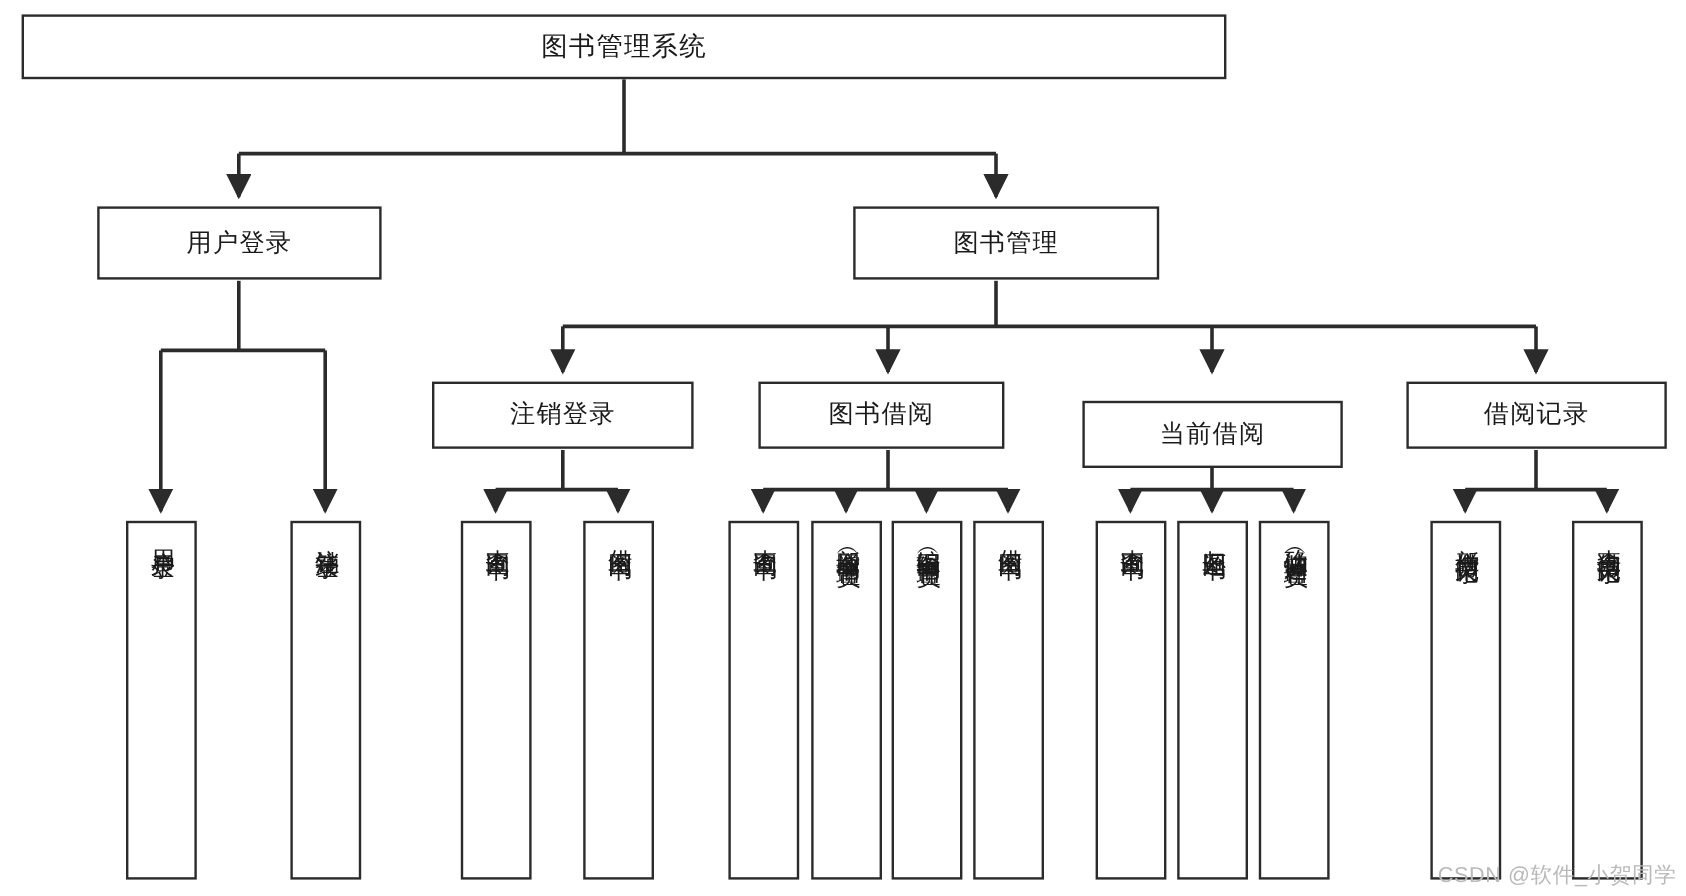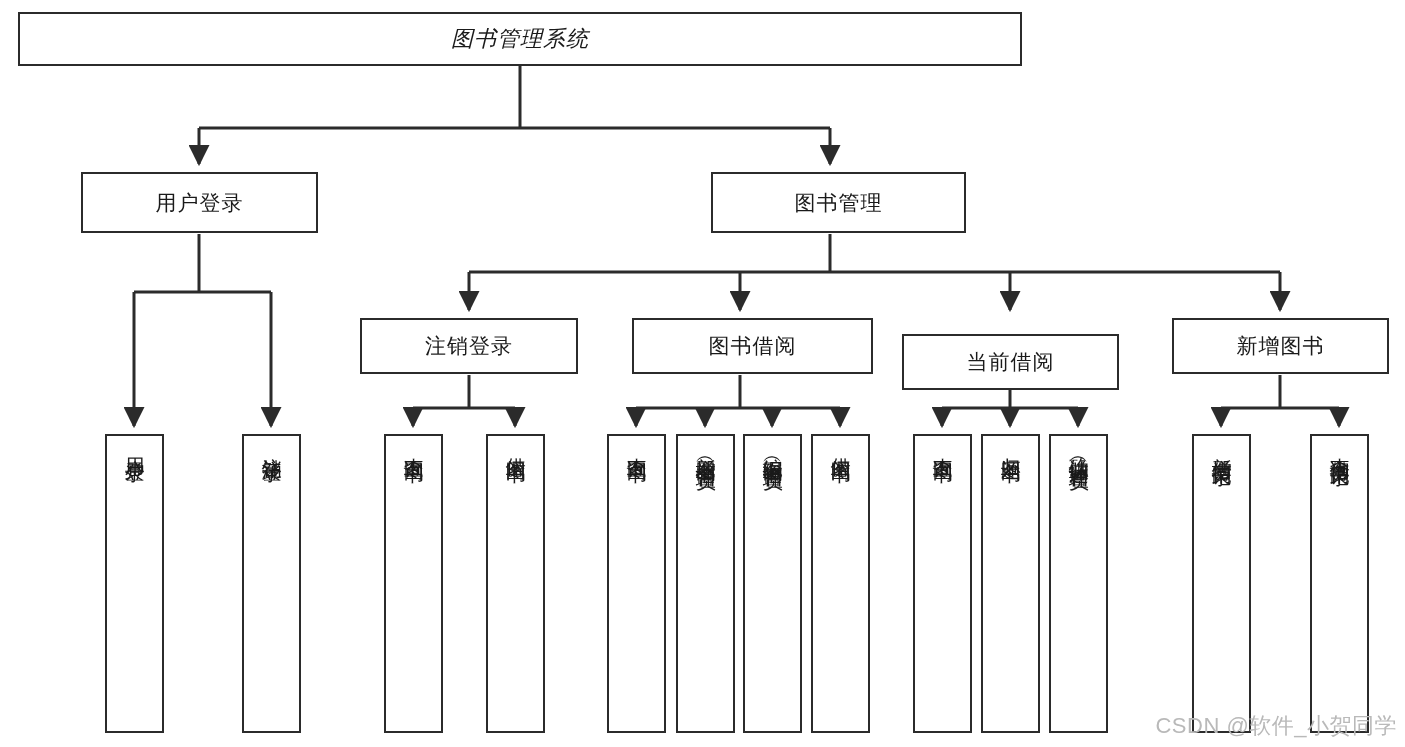--- a/index.html
+++ b/index.html
@@ -61,21 +61,21 @@
     line-height: 1.18;
     letter-spacing: 2px;
     white-space: nowrap;
     color: #1a1a1a;
   }
   
   #watermark {
     position: absolute;
     right: 8px;
     bottom: 6px;
-    font-size: 22px;
+    font-size: 18px;
     color: #b9b9b9;
     z-index: 3;
     white-space: nowrap;
     letter-spacing: 0.5px;
   }
 </style>
 </head>
 <body>
 
 <div id="canvas">
@@ -124,46 +124,46 @@
       <path d="M 1010 408 L 1010 426" marker-end="url(#arw)"></path>
       <path d="M 1078 408 L 1078 426" marker-end="url(#arw)"></path>
 
       <path d="M 1280 375 L 1280 408"></path>
       <path d="M 1221 408 L 1339 408"></path>
       <path d="M 1221 408 L 1221 426" marker-end="url(#arw)"></path>
       <path d="M 1339 408 L 1339 426" marker-end="url(#arw)"></path>
     </g>
   </svg>
 
-  <div class="node h-node root" style="left:18px; top:12px; width:1004px; height:54px;font-style:italic;">
+  <div class="node h-node root" style="left:18px; top:12px; width:1004px; height:54px;">
     <span>图书管理系统</span>
   </div>
 
   <div class="node h-node" style="left:81px; top:172px; width:237px; height:61px;">
     <span>用户登录</span>
   </div>
 
   <div class="node h-node" style="left:711px; top:172px; width:255px; height:61px;">
     <span>图书管理</span>
   </div>
 
   <div class="node h-node" style="left:360px; top:318px; width:218px; height:56px;">
     <span>注销登录</span>
   </div>
 
-  <div class="node h-node" style="left:632px; top:318px; width:241px; height:56px;">
+  <div class="node h-node" style="left:632px; top:318px; width:205px; height:56px;">
     <span>图书借阅</span>
   </div>
 
   <div class="node h-node" style="left:902px; top:334px; width:217px; height:56px;">
     <span>当前借阅</span>
   </div>
 
   <div class="node h-node" style="left:1172px; top:318px; width:217px; height:56px;">
-    <span>新增图书</span>
+    <span>借阅记录</span>
   </div>
 
   <div class="node leaf" style="left:105px; top:434px; width:59px; height:299px;">
     <span class="vtext">用户登录</span>
   </div>
 
   <div class="node leaf" style="left:242px; top:434px; width:59px; height:299px;">
     <span class="vtext">注销登录</span>
   </div>
 

